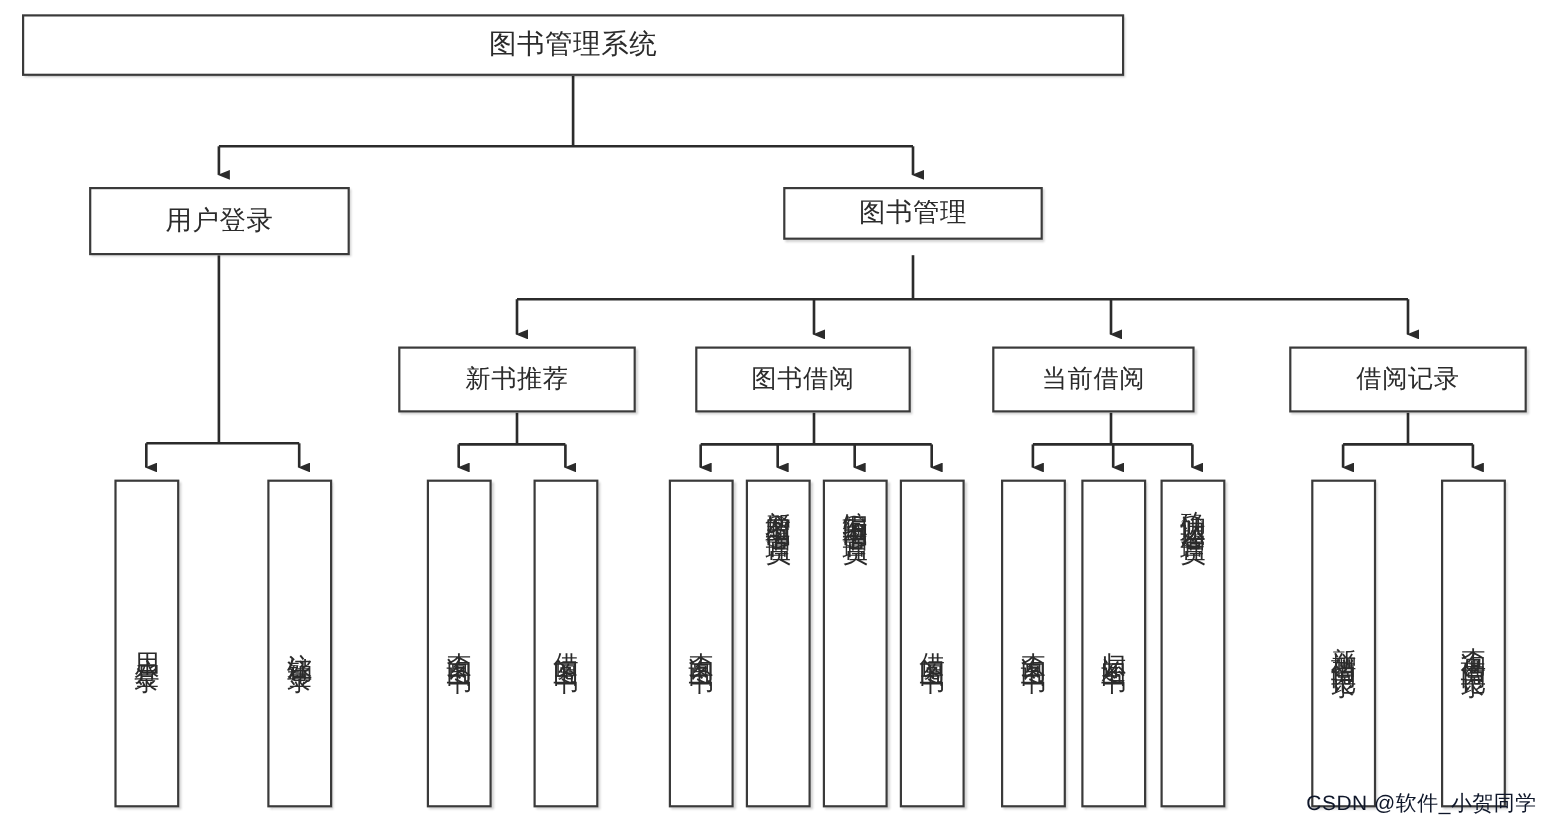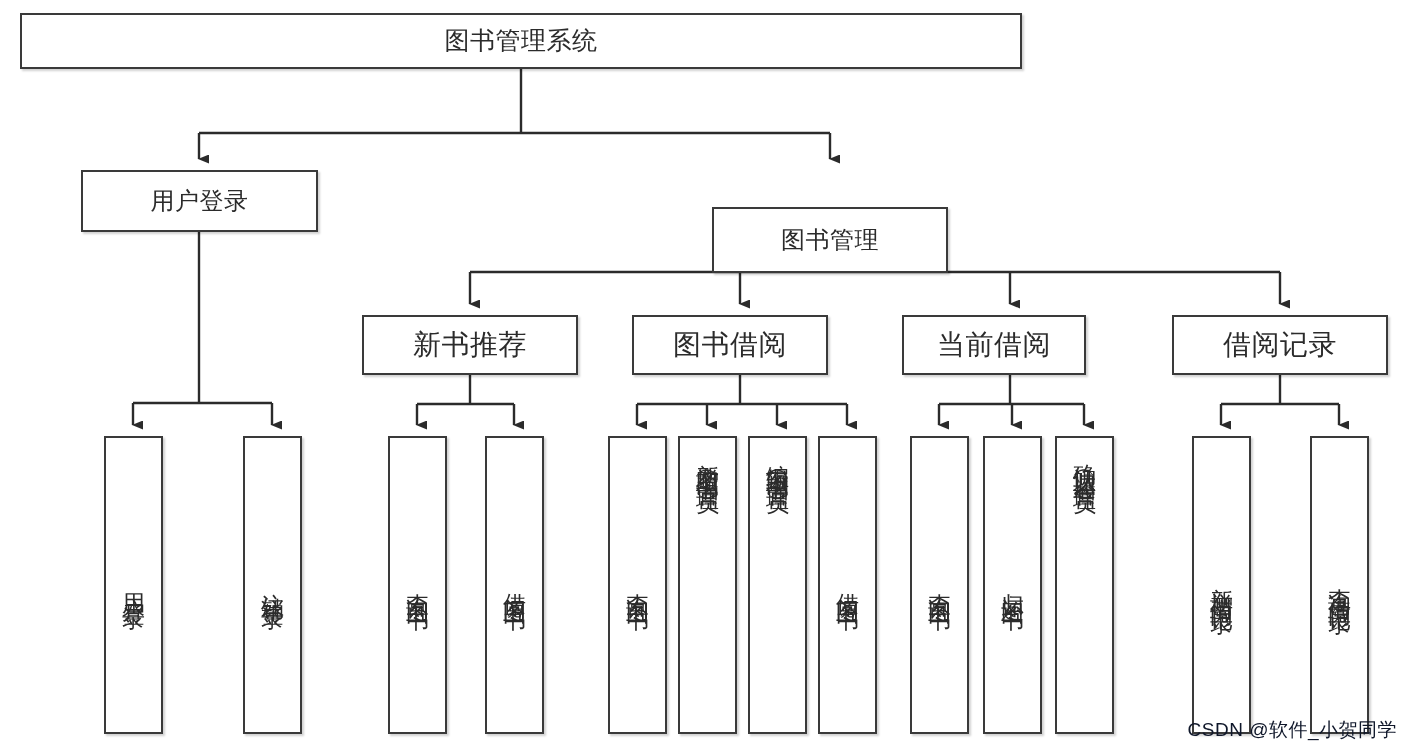--- a/index.html
+++ b/index.html
@@ -42,21 +42,21 @@
     display: block;
     text-align: center;
     line-height: 1.18;
     letter-spacing: 0.5px;
     white-space: nowrap;
   }
   
   .node.root .label { font-size: 25px; }
   
   .node.h2 .label { font-size: 24px; }
-  .node.h3 .label { font-size: 28px; }
+  .node.h3 .label { font-size: 23px; }
   
   .node.leaf {
     align-items: flex-start;
     justify-content: center;
     padding-top: 8px;
   }
   .node.leaf .label {
     writing-mode: vertical-rl;
     text-orientation: upright;
     font-size: 23px;
@@ -133,21 +133,21 @@
     </g>
   </svg>
 
   <div class="node root" style="left:20px; top:13px; width:1002px; height:56px;">
     <span class="label">图书管理系统</span>
   </div>
 
   <div class="node h2" style="left:81px; top:170px; width:237px; height:62px;">
     <span class="label">用户登录</span>
   </div>
-  <div class="node h2" style="left:712px; top:170px; width:236px; height:66px;margin-top:37px;">
+  <div class="node h2" style="left:712px; top:170px; width:236px; height:48px;">
     <span class="label">图书管理</span>
   </div>
 
   <div class="node h3" style="left:362px; top:315px; width:216px; height:60px;">
     <span class="label">新书推荐</span>
   </div>
   <div class="node h3" style="left:632px; top:315px; width:196px; height:60px;">
     <span class="label">图书借阅</span>
   </div>
   <div class="node h3" style="left:902px; top:315px; width:184px; height:60px;">

